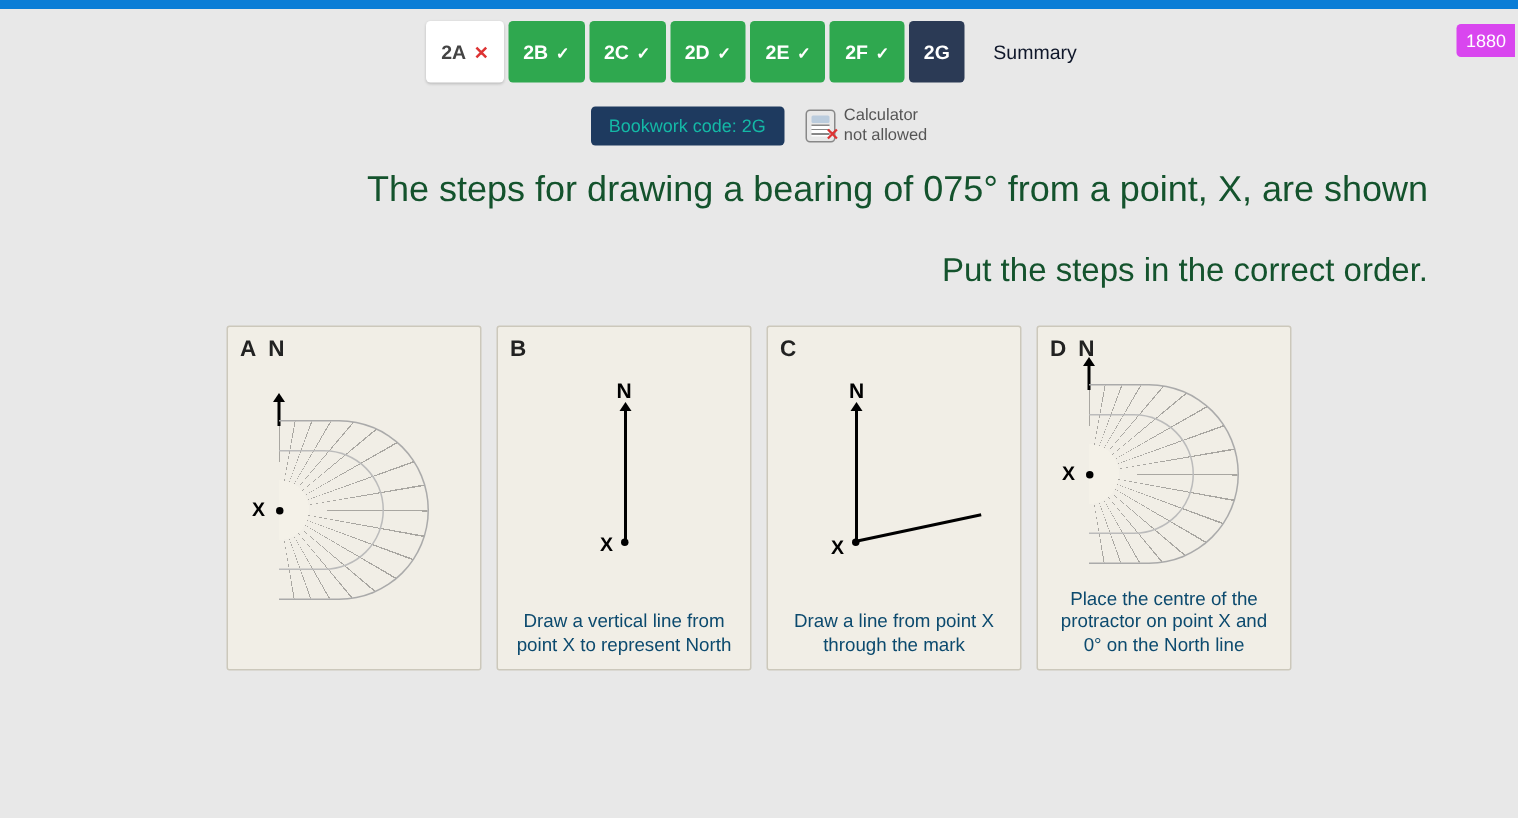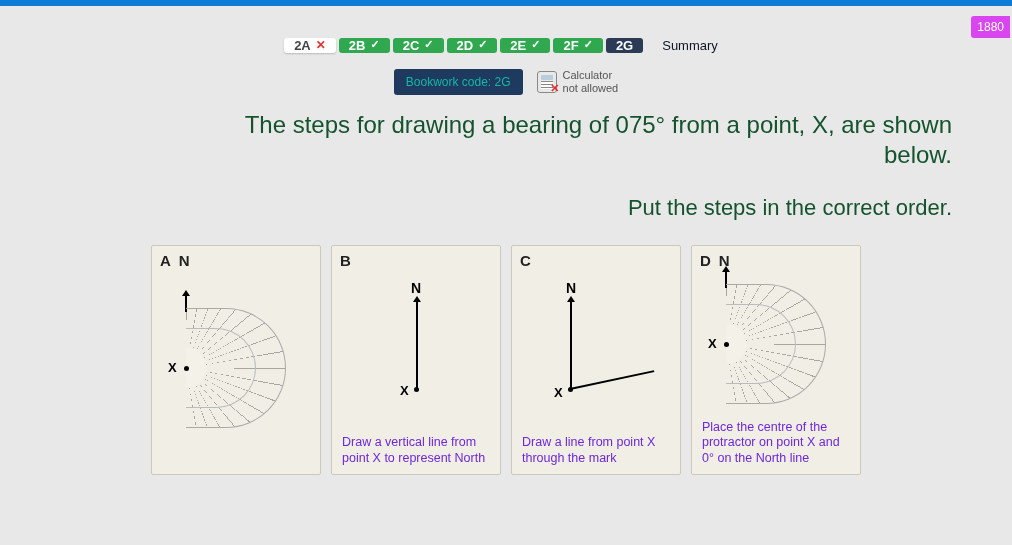--- a/index.html
+++ b/index.html
@@ -16,30 +16,29 @@
   }
   .tab-row {
     display: flex;
     align-items: center;
     padding: 8px 0 4px 0;
     justify-content: center;
     gap: 3px;
     position: relative;
   }
   .tab {
-    padding: 0 10px;
+    padding: 13px 10px;
     font-size: 13px;
     font-weight: 600;
     border-radius: 3px;
     display: flex;
-    align-items: flex-start;
+    align-items: flex-end;
     gap: 5px;
     color: #fff;
     cursor: pointer;
-    margin-top: 24px;
   }
   .tab-white { background: #fff; color: #444; box-shadow: 0 1px 2px rgba(0,0,0,0.2); }
   .tab-green { background: #2fa84f; }
   .tab-dark  { background: #2b3a55; }
   .tab-summary { color: #0f172a; background: transparent; font-weight: 500; margin-left: 6px; }
   .tick { font-size: 11px; }
   .cross { color: #d33; font-size: 12px; }
   .score-badge {
     position: absolute;
     right: 2px;
@@ -101,23 +100,23 @@
   }
   .card-label-row { display:flex; gap:8px; font-weight:700; font-size:15px; color:#222; }
   .diagram {
     flex: 1;
     display: flex;
     align-items: center;
     justify-content: center;
     position: relative;
   }
   .caption {
-    text-align: left;
+    text-align: center;
     font-size: 12.5px;
-    color: #6d28d9;
+    color: #0c4a6e;
     line-height: 1.25;
     font-weight: 500;
     padding: 0 2px;
   }
   
   .protractor {
     width: 120px; height: 120px;
     position: relative;
   }
   .prot-bg {
@@ -202,21 +201,20 @@
     </div>
     <div>
       <div>Calculator</div>
       <div>not allowed</div>
     </div>
   </div>
 </div>
 
 <div class="question">
   <div class="line1">The steps for drawing a bearing of 075° from a point, X, are shown</div>
-  <div class="line2">below.</div>
   <div class="line3">Put the steps in the correct order.</div>
 </div>
 
 <div class="cards-row">
 
   <div class="card">
     <div class="card-label-row">
       <span>A</span>
       <span>N</span>
     </div>

